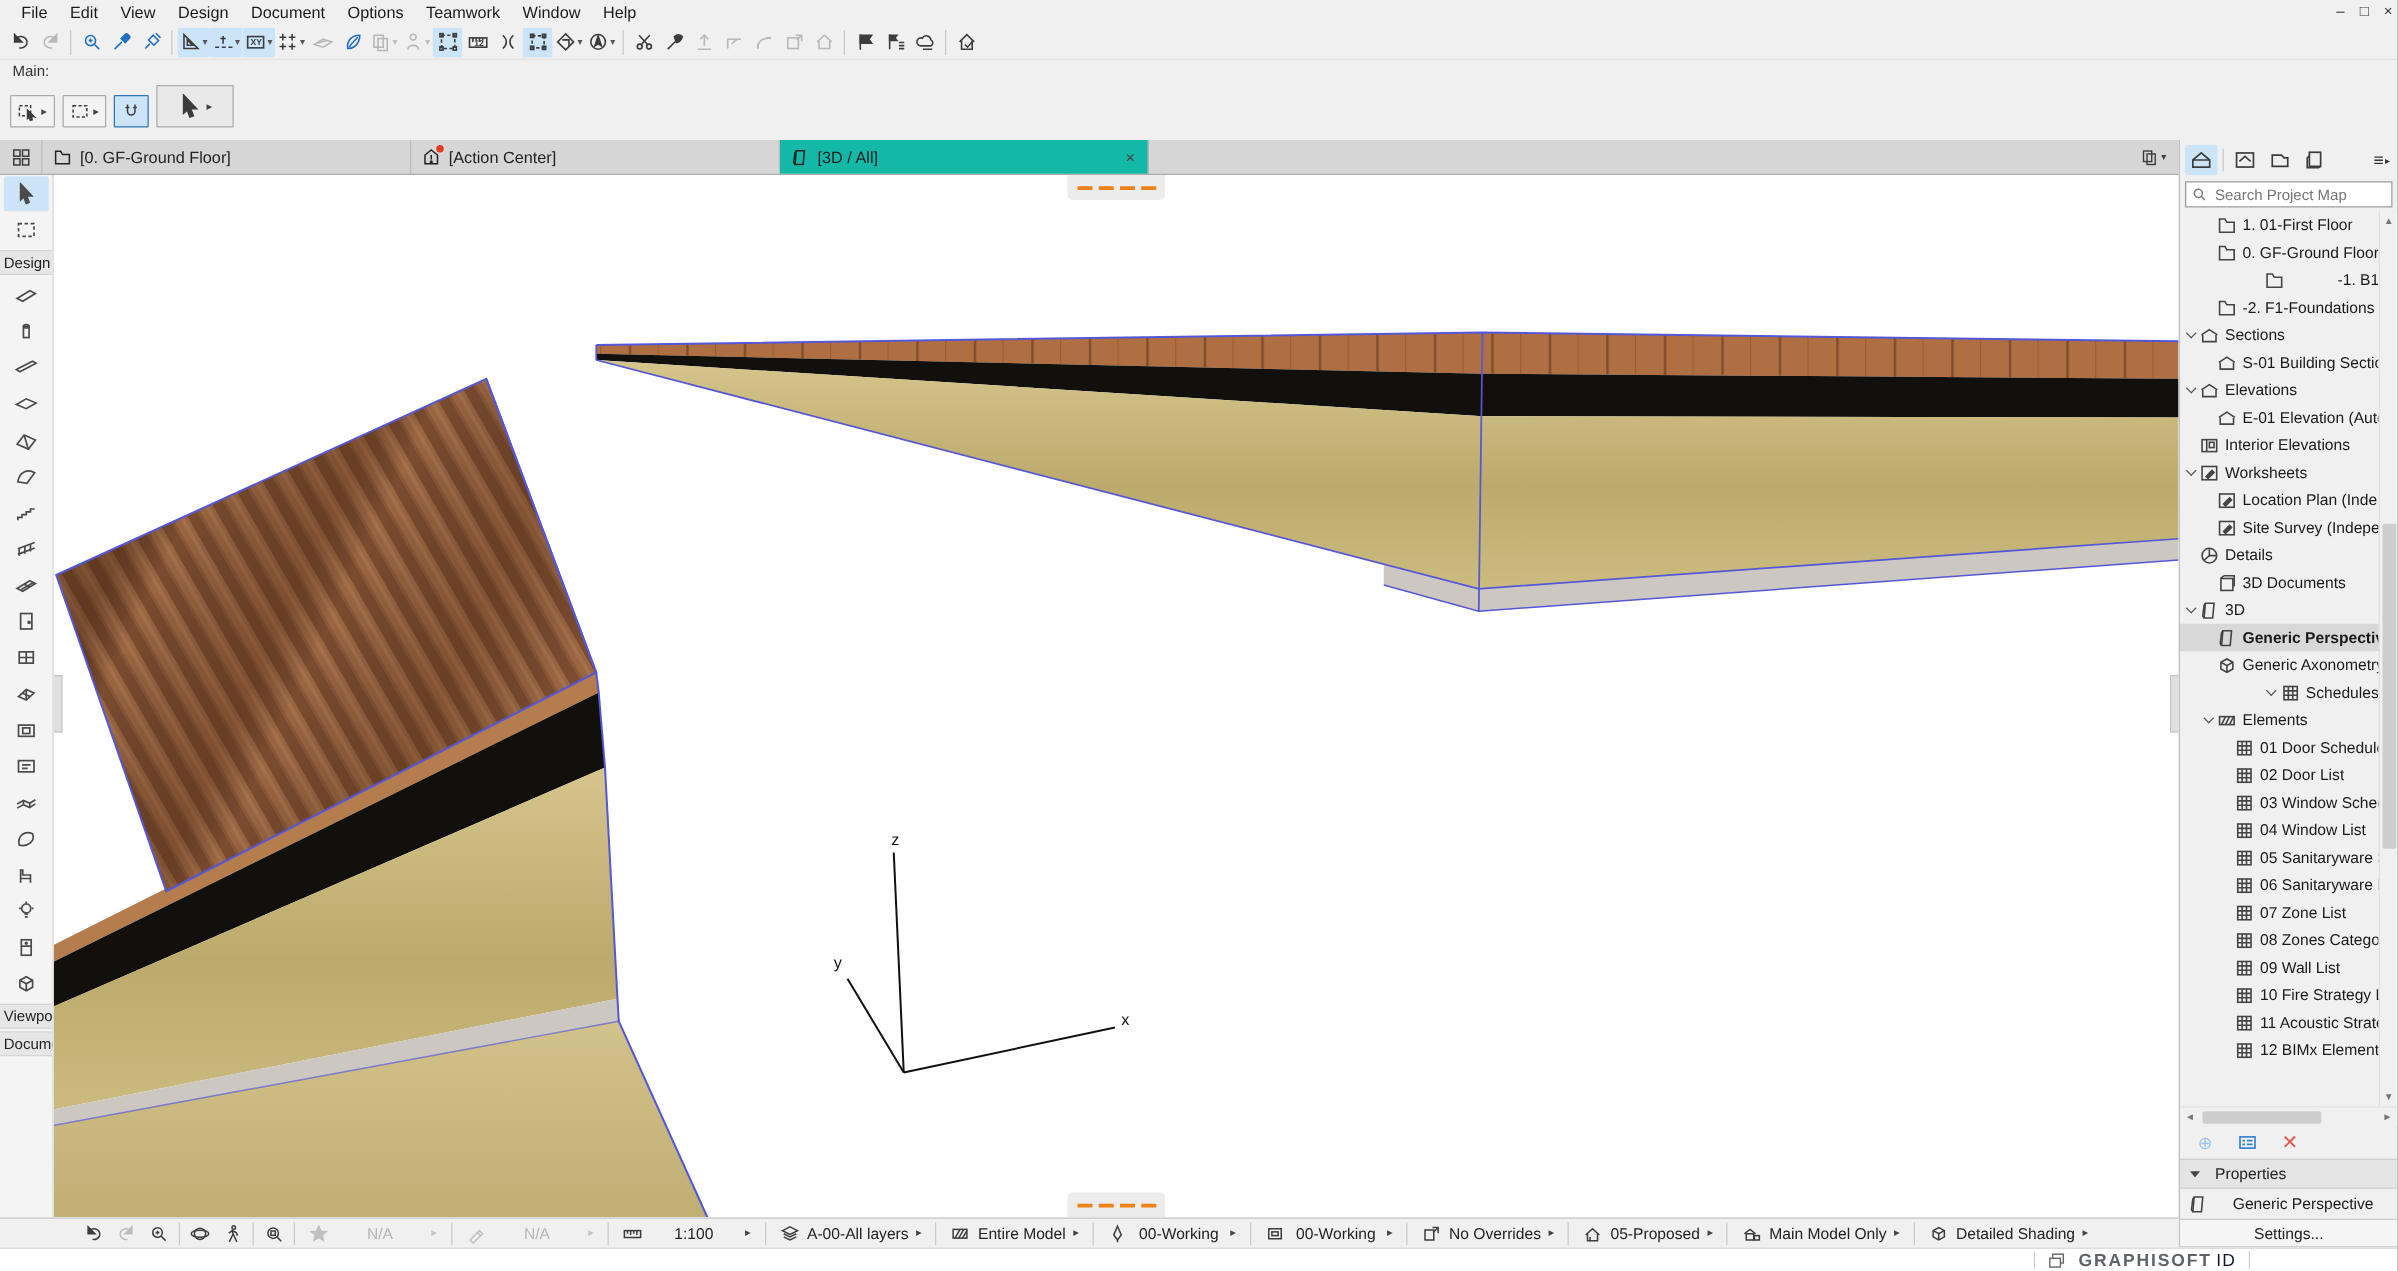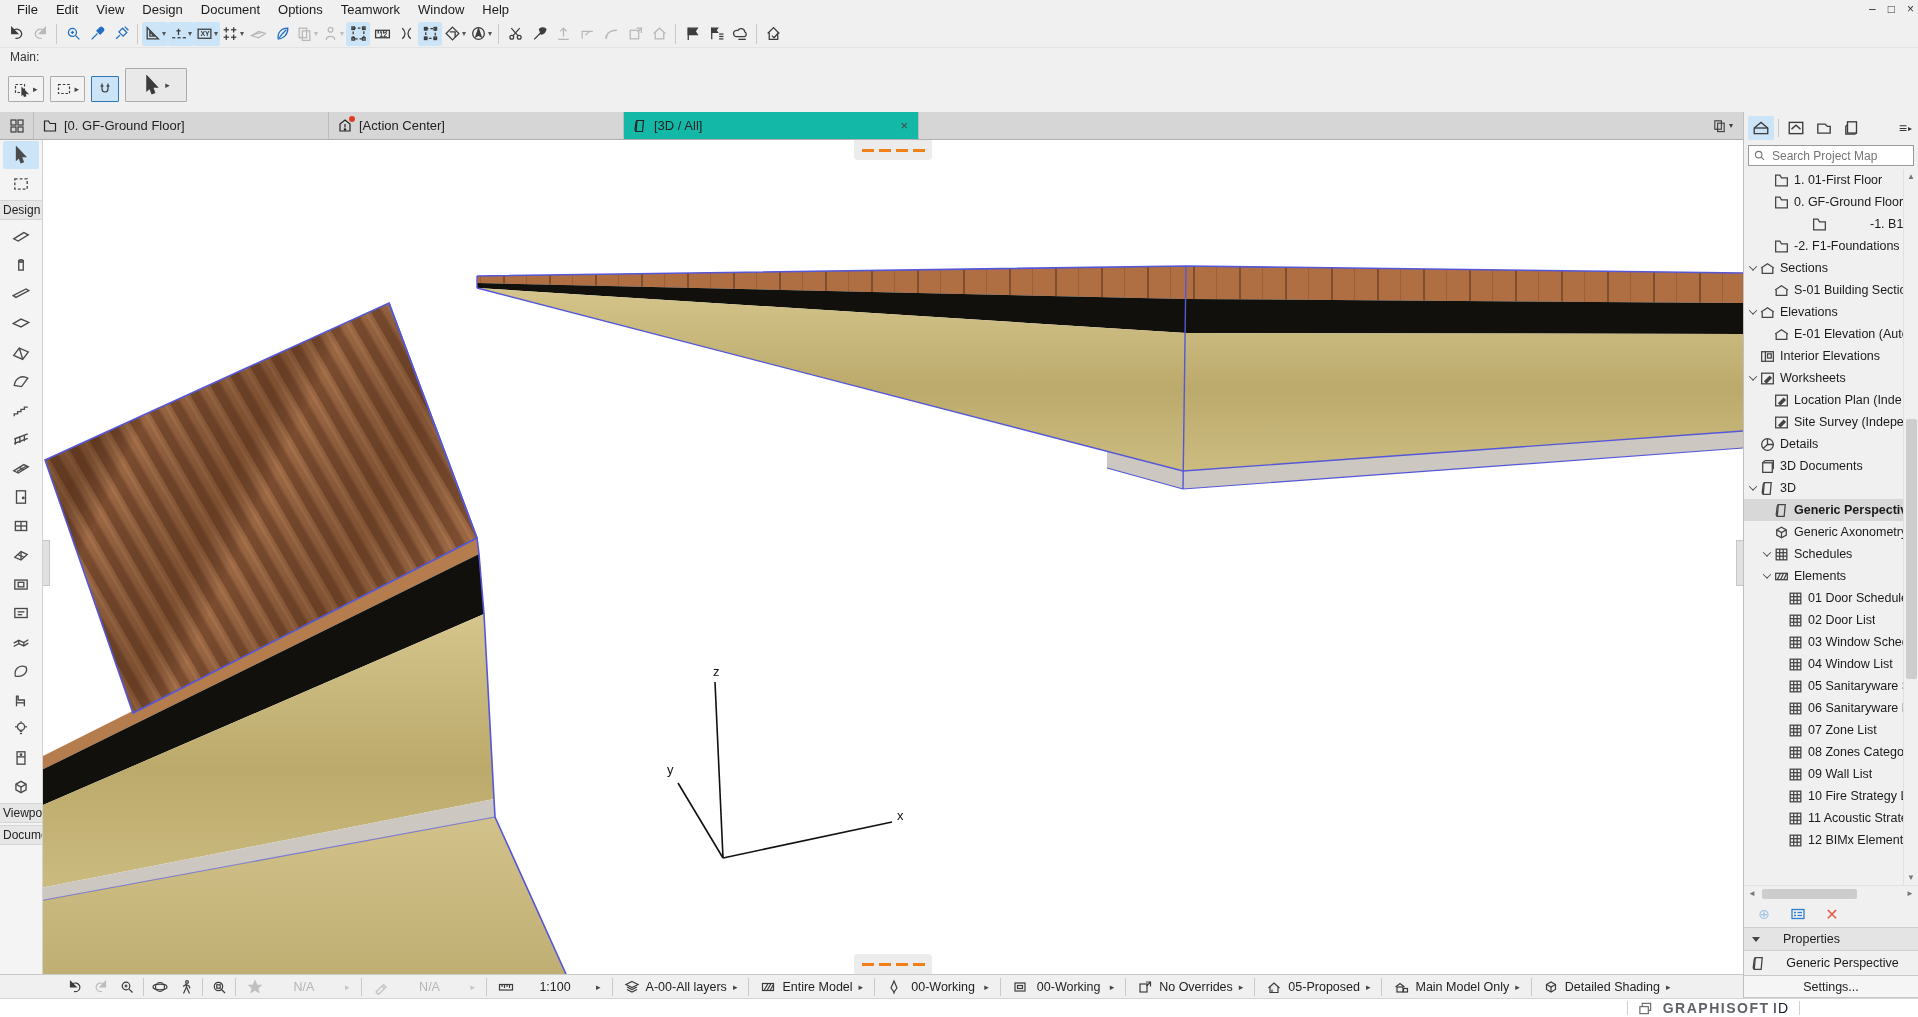--- a/index.html
+++ b/index.html
@@ -68,21 +68,21 @@
   .tlbl{overflow:hidden;}
   #vscroll{position:absolute;right:0;top:0;width:15px;height:100%;background:#f0f0f0;border-left:1px solid #e0e0e0;font-size:8px;color:#777;}
   #vscroll .sb-btn{height:15px;display:flex;align-items:center;justify-content:center;}
   #vscroll .thumb{position:absolute;left:2px;width:11px;background:#cdcdcd;border-radius:2px;}
   #hscroll{height:16px;display:flex;align-items:center;background:#f0f0f0;border-top:1px solid #e2e2e2;font-size:8px;color:#777;position:relative;}
   #hscroll .thumb{position:absolute;left:18px;width:95px;height:10px;top:3px;background:#cdcdcd;border-radius:2px;}
   #hscroll .sb-btn{width:16px;text-align:center;}
   #hscroll .sb-btn.right{margin-left:auto;}
   #nav-actions{height:26px;display:flex;align-items:center;gap:14px;padding-left:10px;}
   #nav-actions .abtn{width:20px;height:20px;display:flex;align-items:center;justify-content:center;font-size:14px;}
-  #props-header{height:24px;background:#e4e4e4;border-top:1px solid #cfcfcf;border-bottom:1px solid #cfcfcf;display:flex;align-items:center;padding-left:8px;gap:23px;font-size:12.5px;color:#222;}
+  #props-header{height:24px;background:#e4e4e4;border-top:1px solid #cfcfcf;border-bottom:1px solid #cfcfcf;display:flex;align-items:center;padding-left:8px;gap:12px;font-size:12.5px;color:#222;}
   #props-header .tri{width:0;height:0;border-left:4px solid transparent;border-right:4px solid transparent;border-top:5px solid #444;}
   #props-view{height:24px;display:flex;align-items:center;padding:0 6px;gap:6px;font-size:12.5px;}
   #props-view .vname{flex:1;text-align:center;}
   #settings-btn{height:23px;margin:0;background:#f5f5f5;border:1px solid #c9c9c9;border-left:none;border-right:none;display:flex;align-items:center;justify-content:center;font-size:12.5px;color:#222;}
   
   #quickbar{position:absolute;left:0;top:974px;width:1743px;height:24px;background:#f0f0f0;border-top:1px solid #c8c8c8;display:flex;align-items:center;padding-left:62px;font-size:12.5px;overflow:hidden;}
   .qbtn{width:26px;height:22px;display:flex;align-items:center;justify-content:center;color:#3c3c3c;}
   .qbtn.disabled{color:#bdbdbd;}
   .qsep{width:1px;height:18px;background:#c9c9c9;margin:0 3px;}
   .qdrop{height:22px;display:flex;align-items:center;gap:6px;padding:0 8px;color:#222;}
@@ -784,21 +784,21 @@
           </div>
           <div class="trow" style="padding-left: 2px;">
             <span class="chev"></span>
             <svg viewBox="0 0 16 16" class="ic ticon" style="width: 17px; height: 17px;">
               <circle cx="8" cy="8" r="5.5" fill="none" stroke="currentColor" stroke-width="1.2"></circle>
               <path d="M8 2.5 V8 H13.5" fill="none" stroke="currentColor" stroke-width="1.2"></path>
               <line x1="4" y1="11.5" x2="8" y2="8" fill="none" stroke="currentColor" stroke-width="1.2"></line>
             </svg>
             <span class="tlbl">Details</span>
           </div>
-          <div class="trow" style="padding-left: 2px;">
+          <div class="trow" style="padding-left: 16px;">
             <span class="chev"></span>
             <svg viewBox="0 0 16 16" class="ic ticon" style="width: 17px; height: 17px;">
               <rect x="3.5" y="4.5" width="9" height="9" fill="none" stroke="currentColor" stroke-width="1.2"></rect>
               <path d="M5.5 2.5 H13.5 V10.5" fill="none" stroke="currentColor" stroke-width="1.2"></path>
               <path d="M3.5 4.5 L5.5 2.5" fill="none" stroke="currentColor" stroke-width="1.2"></path>
             </svg>
             <span class="tlbl">3D Documents</span>
           </div>
           <div class="trow" style="padding-left: 2px;">
             <span class="chev">
@@ -820,21 +820,21 @@
           </div>
           <div class="trow" style="padding-left: 16px;">
             <span class="chev"></span>
             <svg viewBox="0 0 16 16" class="ic ticon" style="width: 17px; height: 17px;">
               <path d="M3.5 5.5 L8 3 L12.5 5.5 V10.5 L8 13 L3.5 10.5 Z" fill="none" stroke="currentColor" stroke-width="1.2"></path>
               <path d="M3.5 5.5 L8 8 L12.5 5.5" fill="none" stroke="currentColor" stroke-width="1.2"></path>
               <line x1="8" y1="8" x2="8" y2="13" fill="none" stroke="currentColor" stroke-width="1.2"></line>
             </svg>
             <span class="tlbl">Generic Axonometry</span>
           </div>
-          <div class="trow" style="padding-left: 16px;">
+          <div class="trow" style="padding-left: 4px; justify-content: flex-end;">
             <span class="chev">
               <b></b>
             </span>
             <svg viewBox="0 0 16 16" class="ic ticon" style="width: 17px; height: 17px;">
               <rect x="3" y="3" width="10" height="10" fill="none" stroke="currentColor" stroke-width="1.2"></rect>
               <line x1="3" y1="6.3" x2="13" y2="6.3" fill="none" stroke="currentColor" stroke-width="1.2"></line>
               <line x1="3" y1="9.6" x2="13" y2="9.6" fill="none" stroke="currentColor" stroke-width="1.2"></line>
               <line x1="6.3" y1="3" x2="6.3" y2="13" fill="none" stroke="currentColor" stroke-width="1.2"></line>
               <line x1="9.6" y1="3" x2="9.6" y2="13" fill="none" stroke="currentColor" stroke-width="1.2"></line>
             </svg>

